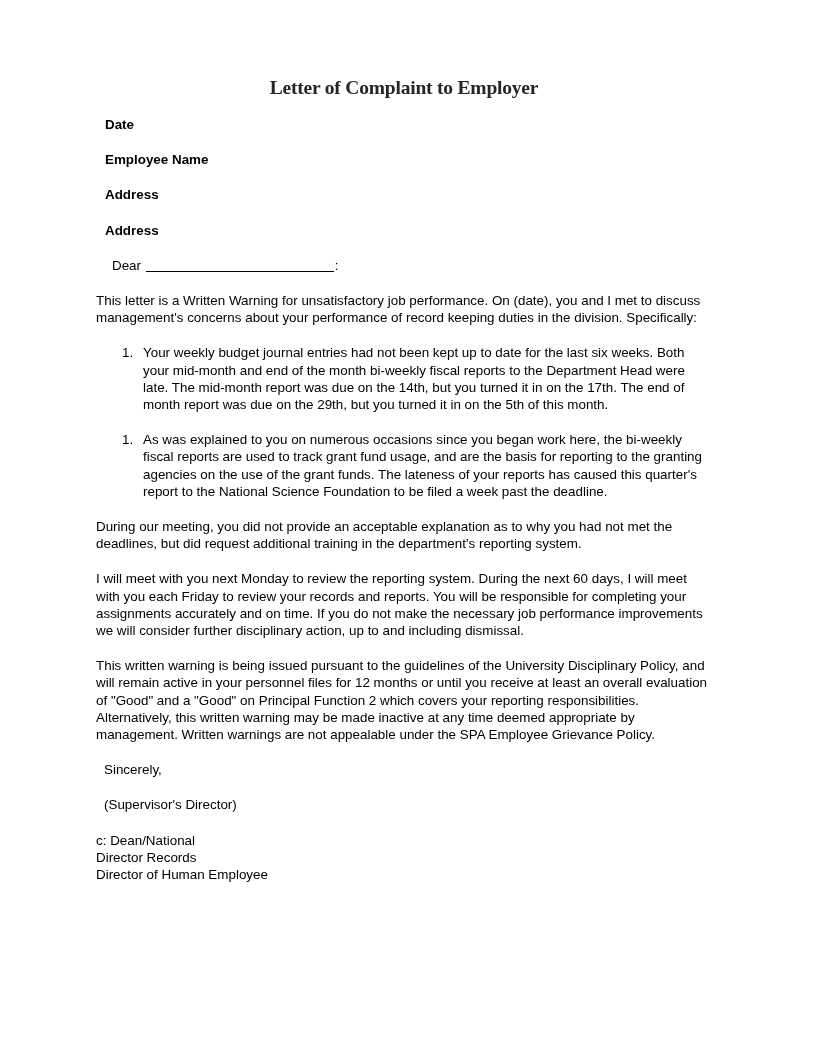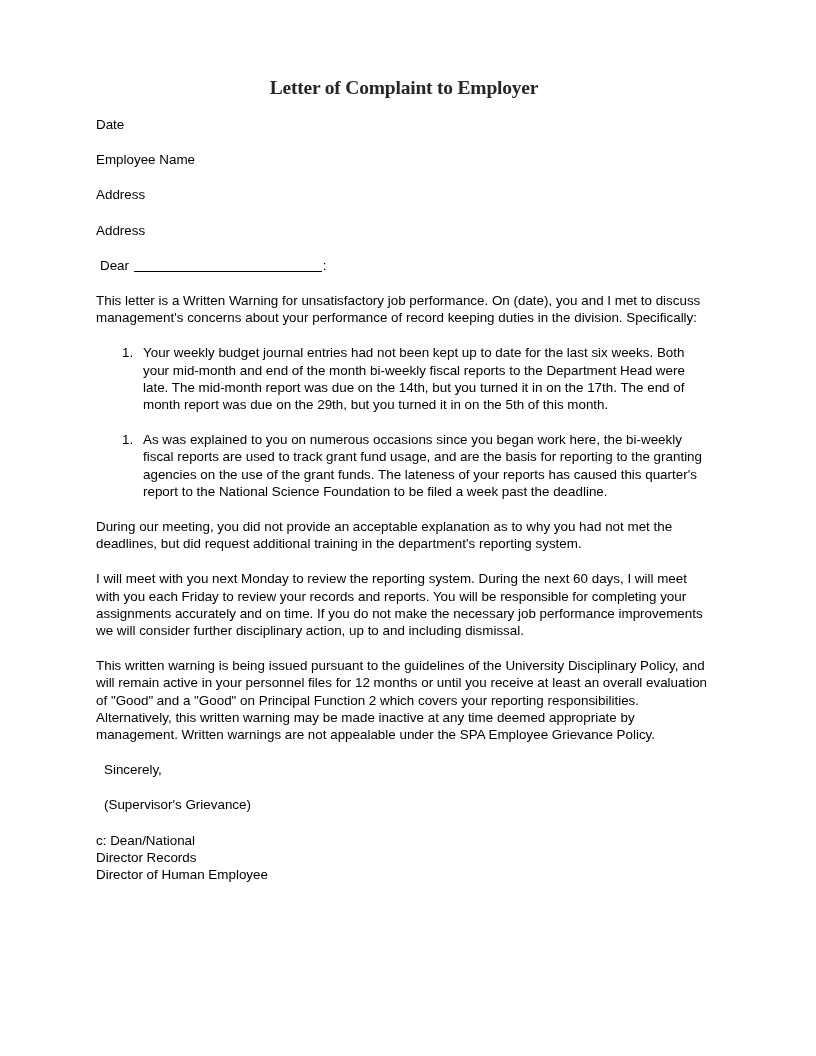--- a/index.html
+++ b/index.html
@@ -34,31 +34,32 @@
   .body-area {
     position: absolute;
     left: 96px;
     top: 116px;
     width: 616px;
     color: #000000;
     font-size: 13.4px;
     line-height: 17.2px;
   }
   .line-block {
-    margin: 0 0 18px 0;
+    margin: 0 0 18px 9px;
+    font-weight: bold;
   }
   p.para {
     margin: 12px 0 18px 0;
     text-align: left;
   }
   p.para:last-child {
     margin-bottom: 0;
   }
   .salutation {
-    margin: 0 0 18px 4px;
+    margin: 0 0 18px 16px;
     white-space: nowrap;
   }
   .blank-rule {
     display: inline-block;
     width: 188px;
     border-bottom: 1.4px solid #000;
     height: 0.9em;
     vertical-align: -2px;
     margin: 0 1px;
   }
@@ -123,21 +124,21 @@
         <span>As was explained to you on numerous occasions since you began work here, the bi-weekly fiscal reports are used to track grant fund usage, and are the basis for reporting to the granting agencies on the use of the grant funds. The lateness of your reports has caused this quarter's report to the National Science Foundation to be filed a week past the deadline.</span>
       </li>
     </ol>
 
     <p class="para">During our meeting, you did not provide an acceptable explanation as to why you had not met the deadlines, but did request additional training in the department's reporting system.</p>
     <p class="para">I will meet with you next Monday to review the reporting system. During the next 60 days, I will meet with you each Friday to review your records and reports. You will be responsible for completing your assignments accurately and on time. If you do not make the necessary job performance improvements we will consider further disciplinary action, up to and including dismissal.</p>
     <p class="para">This written warning is being issued pursuant to the guidelines of the University Disciplinary Policy, and will remain active in your personnel files for 12 months or until you receive at least an overall evaluation of "Good" and a "Good" on Principal Function 2 which covers your reporting responsibilities. Alternatively, this written warning may be made inactive at any time deemed appropriate by management.  Written warnings are not appealable under the SPA Employee Grievance Policy.</p>
 
     <div class="signoff-block">
       <div class="sl">Sincerely,</div>
-      <div class="sl">(Supervisor's Grievance)</div>
+      <div class="sl">(Supervisor's Director)</div>
     </div>
 
     <div class="cc-block">
       <div class="cl">c: Dean/National</div>
       <div class="cl">Director Records</div>
       <div class="cl">Director of Human Employee</div>
     </div>
 
   </div>
 </div>

